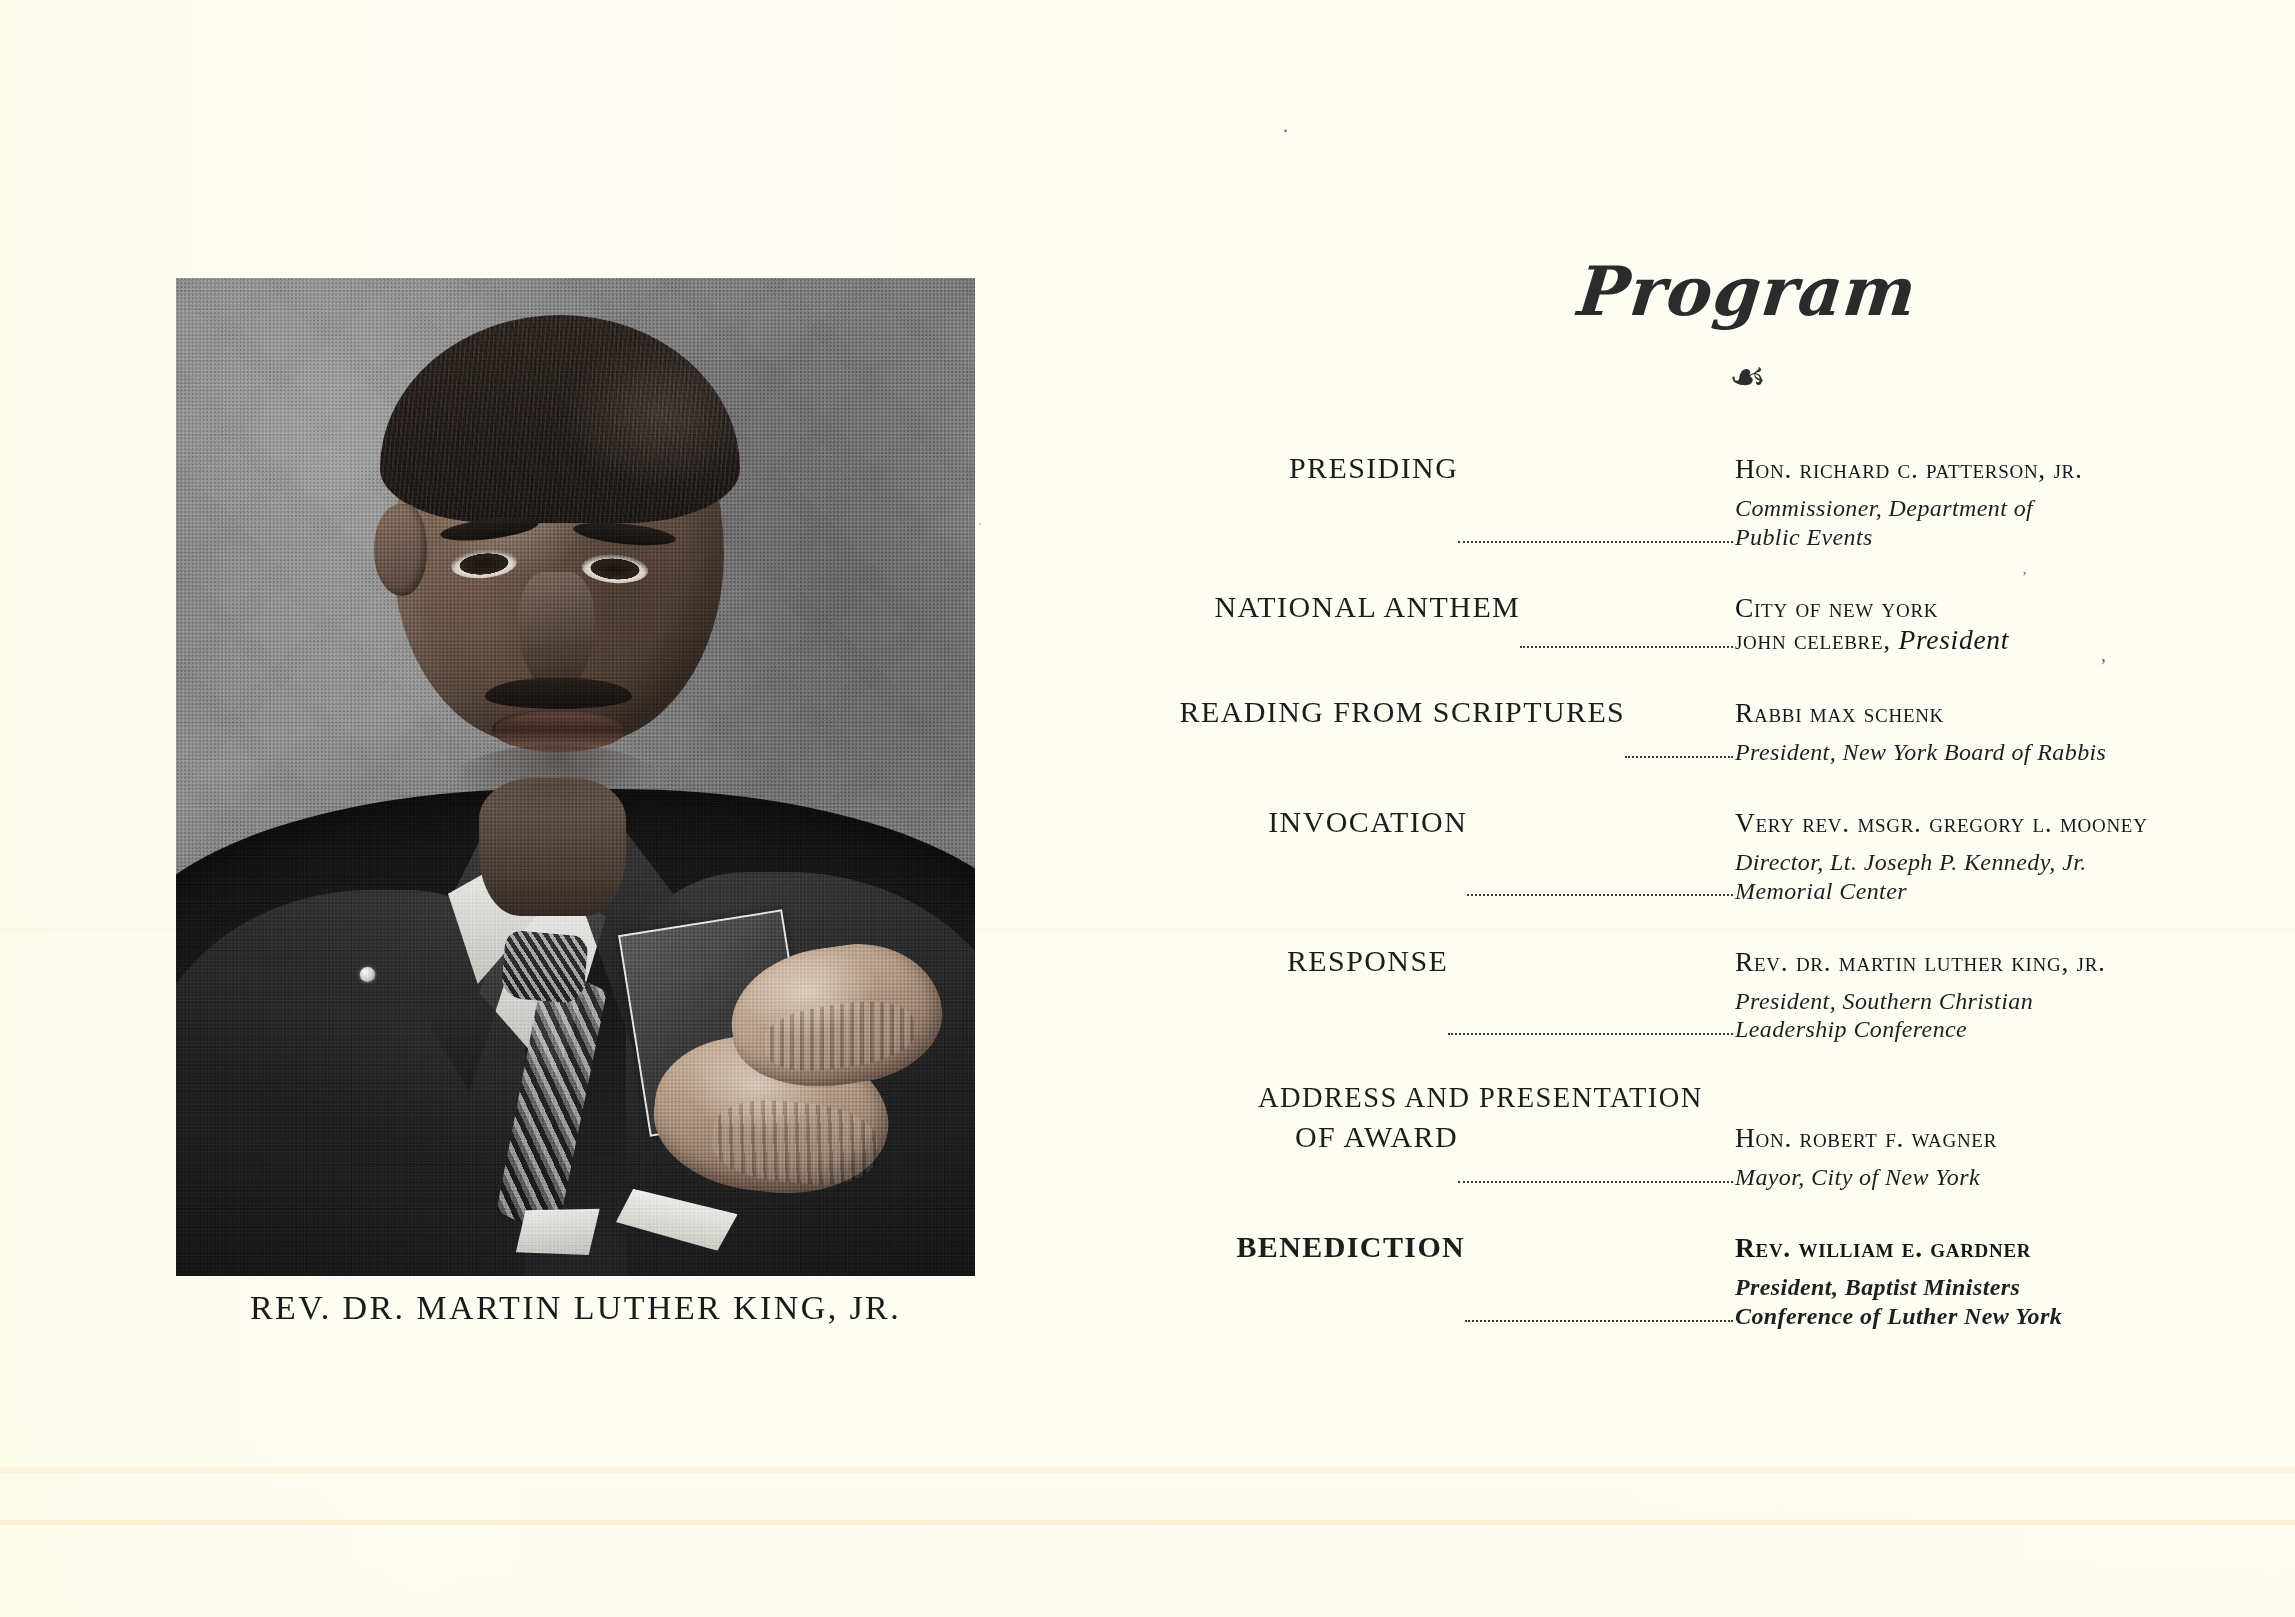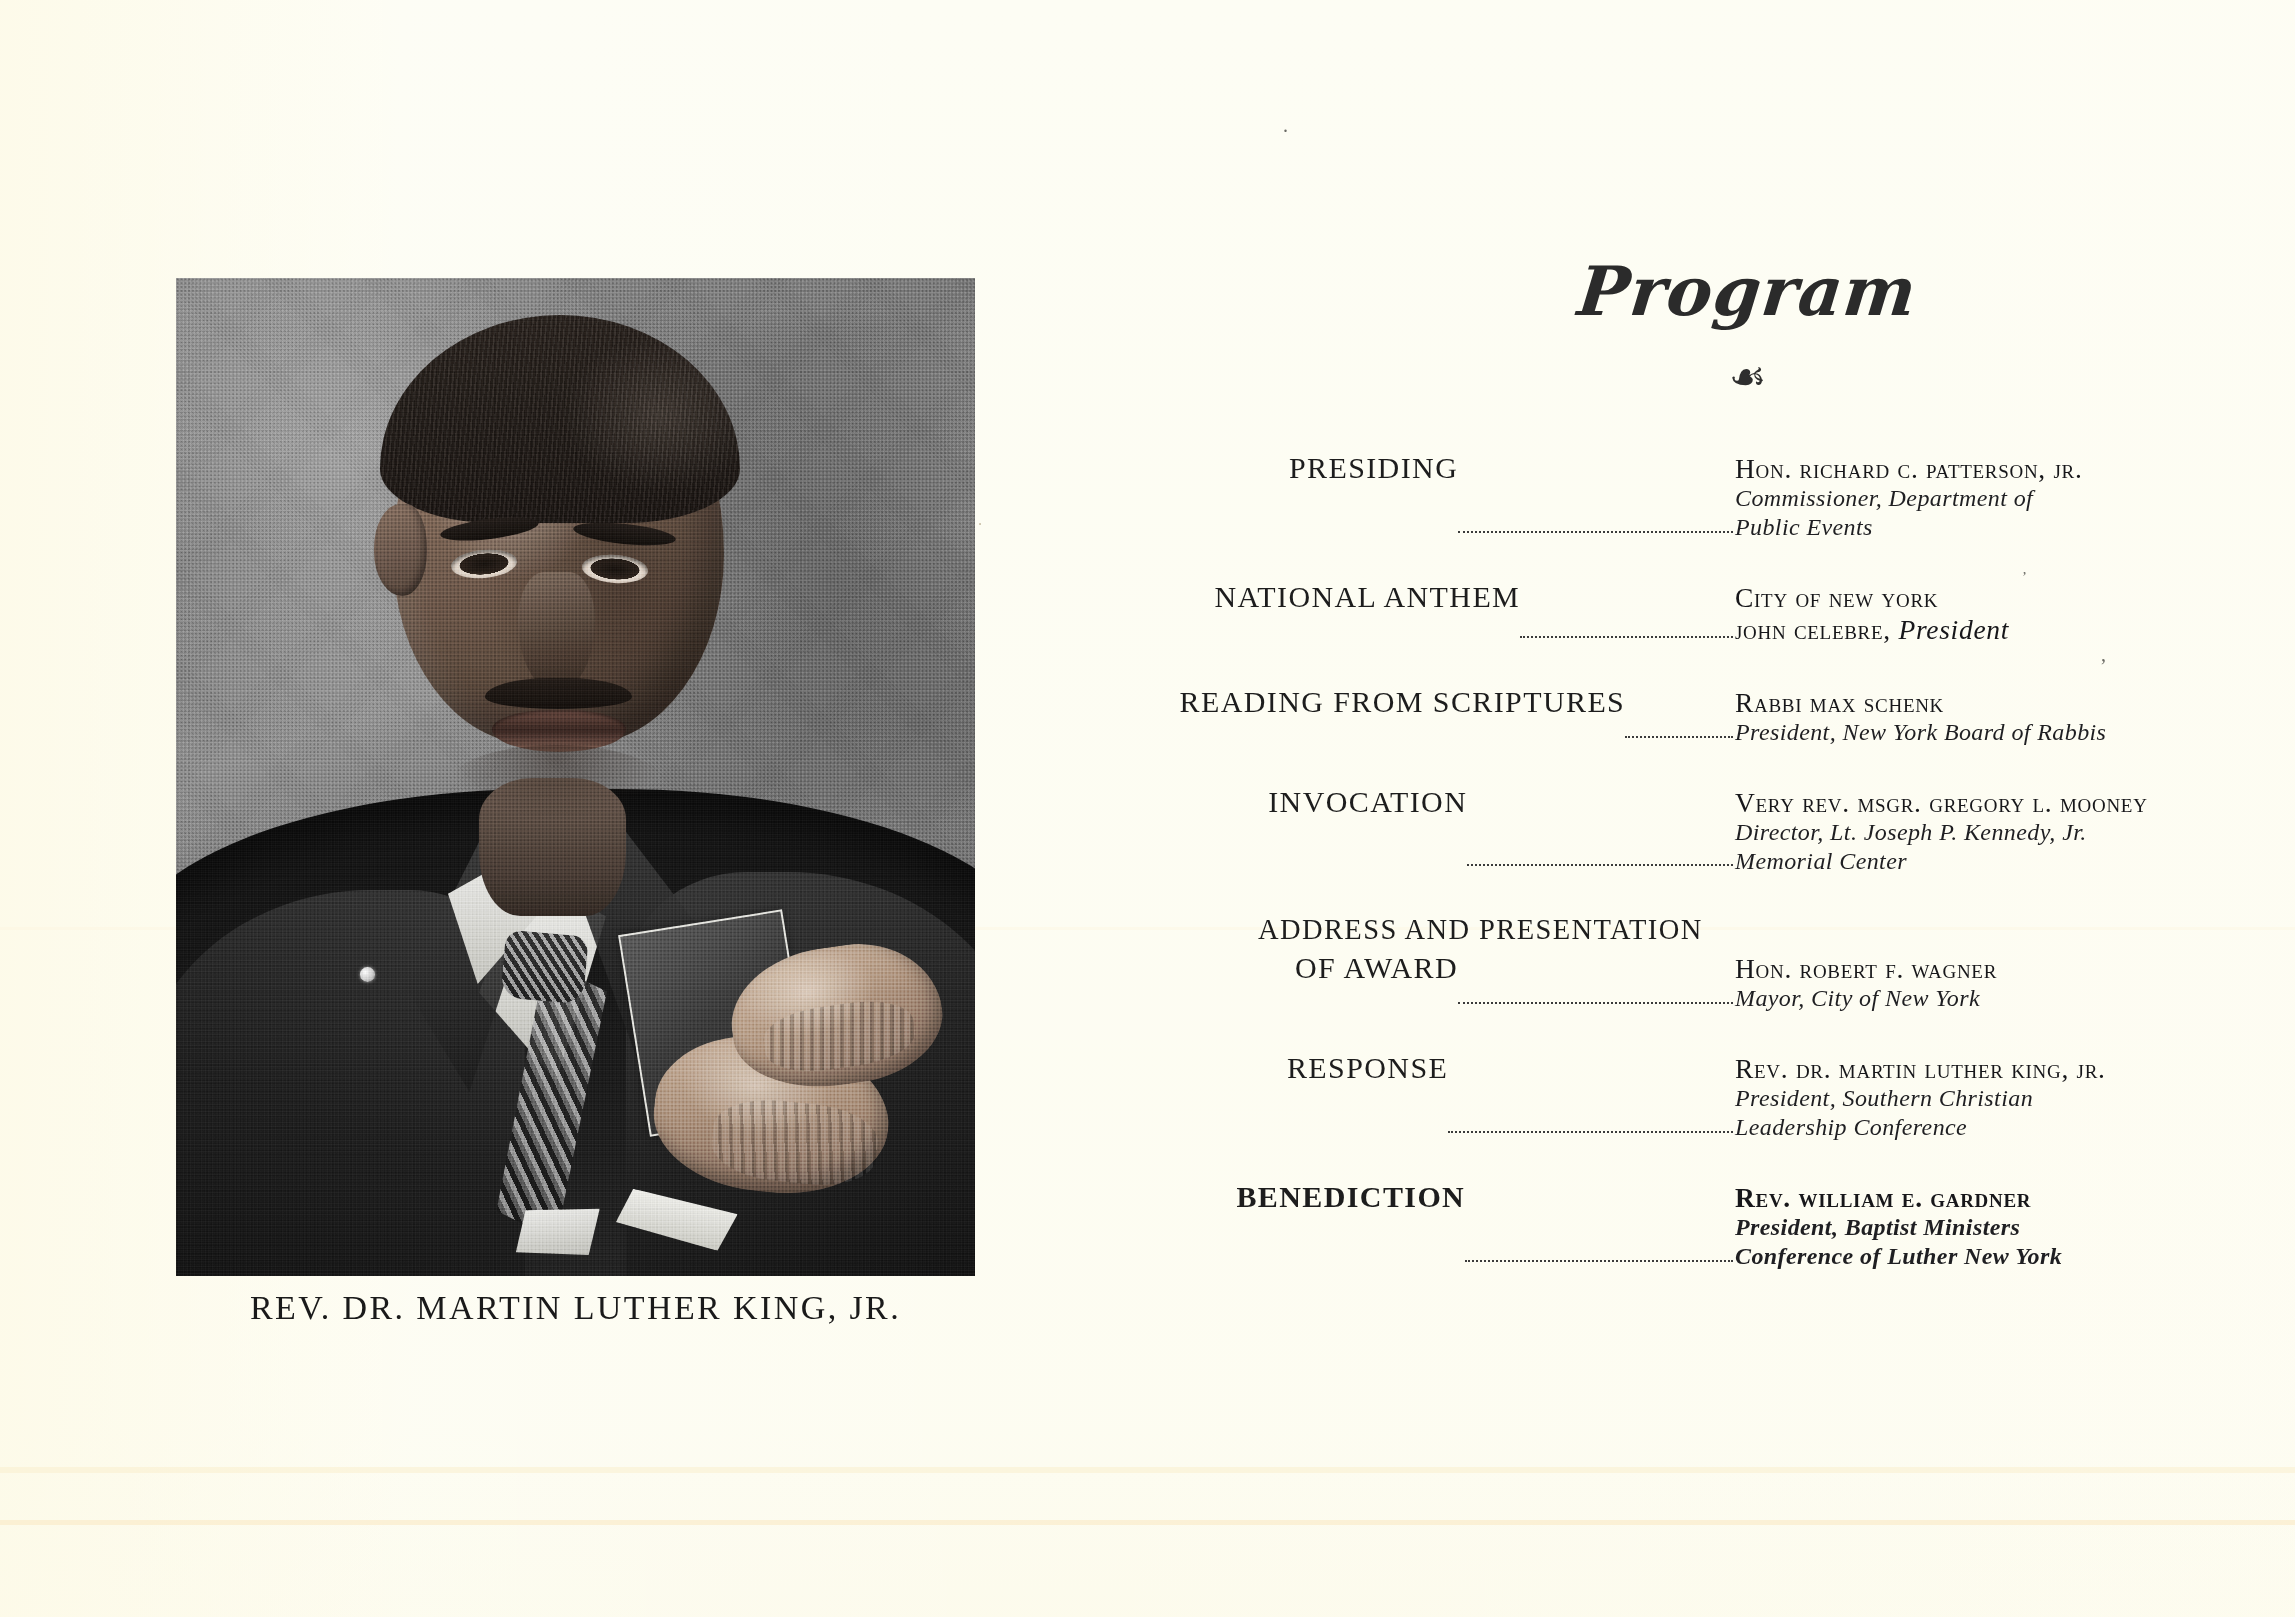--- a/index.html
+++ b/index.html
@@ -450,21 +450,21 @@
     letter-spacing: 0.7px;
     color: #17171a;
     white-space: nowrap;
   }
 
   .value-sub {
     font-style: italic;
     font-size: 24px;
     letter-spacing: 0.4px;
     color: #1f1f22;
-    margin-top: 0;
+    margin-top: 10px;
     white-space: nowrap;
   }
   .value-sub + .value-sub { margin-top: 1.8px; }
 
   .value-name .conducting {
     font-style: italic;
     font-variant: normal;
     text-transform: none;
   }
 
@@ -606,51 +606,51 @@
           </div>
           <div class="leader" style="width:266px"></div>
           <div class="entry-value">
             <div class="value-name smallcaps">Very Rev. Msgr. Gregory L. Mooney</div>
             <div class="value-sub">Director, Lt. Joseph P. Kennedy, Jr.</div>
             <div class="value-sub">Memorial Center</div>
           </div>
         </div>
       </div>
 
+      <div class="entry">
+        <div class="entry-line">
+          <div class="entry-label-wrap">
+            <span class="entry-label">RESPONSE</span>
+          </div>
+          <div class="leader" style="width:285px"></div>
+          <div class="entry-value">
+            <div class="value-name smallcaps">Rev. Dr. Martin Luther King, Jr.</div>
+            <div class="value-sub">President, Southern Christian</div>
+            <div class="value-sub">Leadership Conference</div>
+          </div>
+        </div>
+      </div>
+
       <div class="entry two-line">
         <span class="label-top">ADDRESS AND PRESENTATION</span>
         <div class="entry-line">
           <div class="entry-label-wrap" style="justify-content:flex-start">
             <span class="entry-label">OF AWARD</span>
           </div>
           <div class="leader" style="width:275px"></div>
           <div class="entry-value">
             <div class="value-name smallcaps">Hon. Robert F. Wagner</div>
             <div class="value-sub">Mayor, City of New York</div>
           </div>
         </div>
       </div>
 
       <div class="entry">
         <div class="entry-line">
           <div class="entry-label-wrap">
-            <span class="entry-label">RESPONSE</span>
-          </div>
-          <div class="leader" style="width:285px"></div>
-          <div class="entry-value">
-            <div class="value-name smallcaps">Rev. Dr. Martin Luther King, Jr.</div>
-            <div class="value-sub">President, Southern Christian</div>
-            <div class="value-sub">Leadership Conference</div>
-          </div>
-        </div>
-      </div>
-
-      <div class="entry">
-        <div class="entry-line">
-          <div class="entry-label-wrap">
             <span class="entry-label">BENEDICTION</span>
           </div>
           <div class="leader" style="width:268px"></div>
           <div class="entry-value">
             <div class="value-name smallcaps">Rev. William E. Gardner</div>
             <div class="value-sub">President, Baptist Ministers</div>
             <div class="value-sub">Conference of Luther New York</div>
           </div>
         </div>
       </div>

